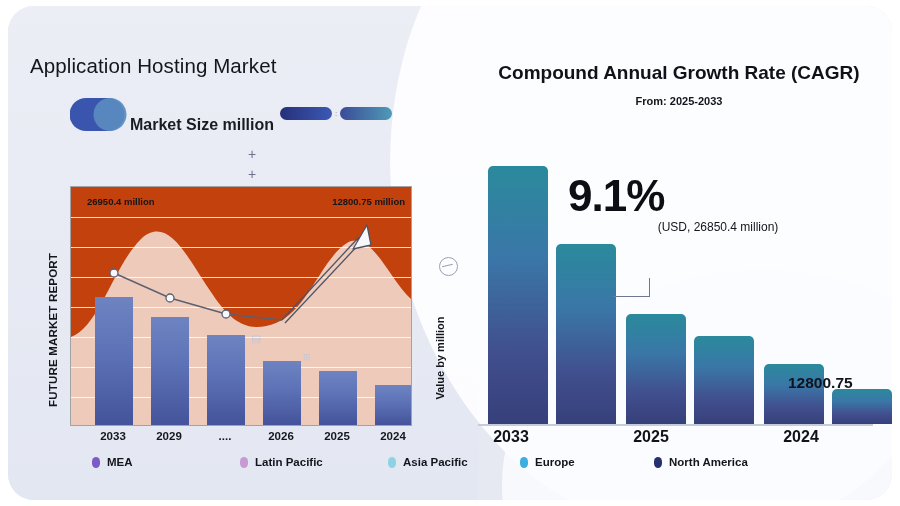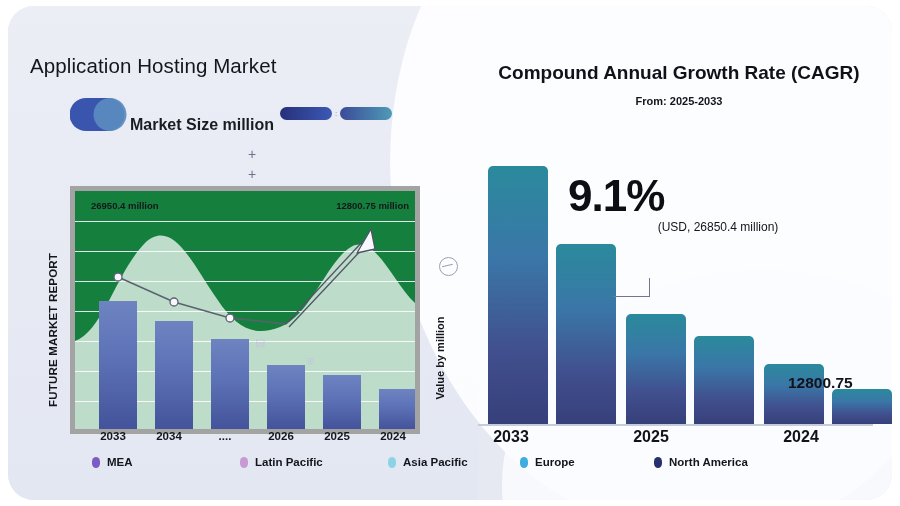--- a/index.html
+++ b/index.html
@@ -92,22 +92,22 @@
     border:1.4px solid #9aa0b4;
   }
   .minus-icon:after{
     content:"";position:absolute;left:2px;top:7px;width:11px;height:1.4px;
     background:#9aa0b4;transform:rotate(-14deg);
   }
 
   .plot{
     position:absolute;left:62px;top:180px;
     width:340px;height:238px;
-    background:#15803d;
-    border:5px solid #a3a3a3;
+    background:#c2410c;
+    border:1px solid #a3a3a3;
     overflow:hidden;
   }
   .plot .gridline{
     position:absolute;left:0;width:100%;height:1px;background:#e2e5ee;
   }
   .plot .mountain{
     position:absolute;left:0;bottom:0;width:100%;height:100%;
   }
   .note-left{
     position:absolute;left:16px;top:9px;
@@ -259,21 +259,21 @@
         <circle cx="99" cy="111" r="4" fill="#f7f8fc" stroke="#5b6070" stroke-width="1.3"></circle>
         <circle cx="155" cy="127" r="4" fill="#f7f8fc" stroke="#5b6070" stroke-width="1.3"></circle>
         <path d="M211 133 L288 50" fill="none" stroke="#4e5465" stroke-width="1.3"></path>
         <path d="M214 136 L291 54" fill="none" stroke="#4e5465" stroke-width="1.3"></path>
         <path d="M296 38 L282 62 L300 58 Z" fill="#f7f8fc" stroke="#4e5465" stroke-width="1.3" stroke-linejoin="round"></path>
       </svg>
     </div>
 
     <div class="xaxis">
       <div class="xtick" style="left:18px">2033</div>
-      <div class="xtick" style="left:74px">2034</div>
+      <div class="xtick" style="left:74px">2029</div>
       <div class="xtick" style="left:130px">....</div>
       <div class="xtick" style="left:186px">2026</div>
       <div class="xtick" style="left:242px">2025</div>
       <div class="xtick" style="left:298px">2024</div>
     </div>
 
     <div class="cagr-title">Compound Annual Growth Rate (CAGR)</div>
     <div class="cagr-sub">From: 2025-2033</div>
 
     <div class="rchart">

